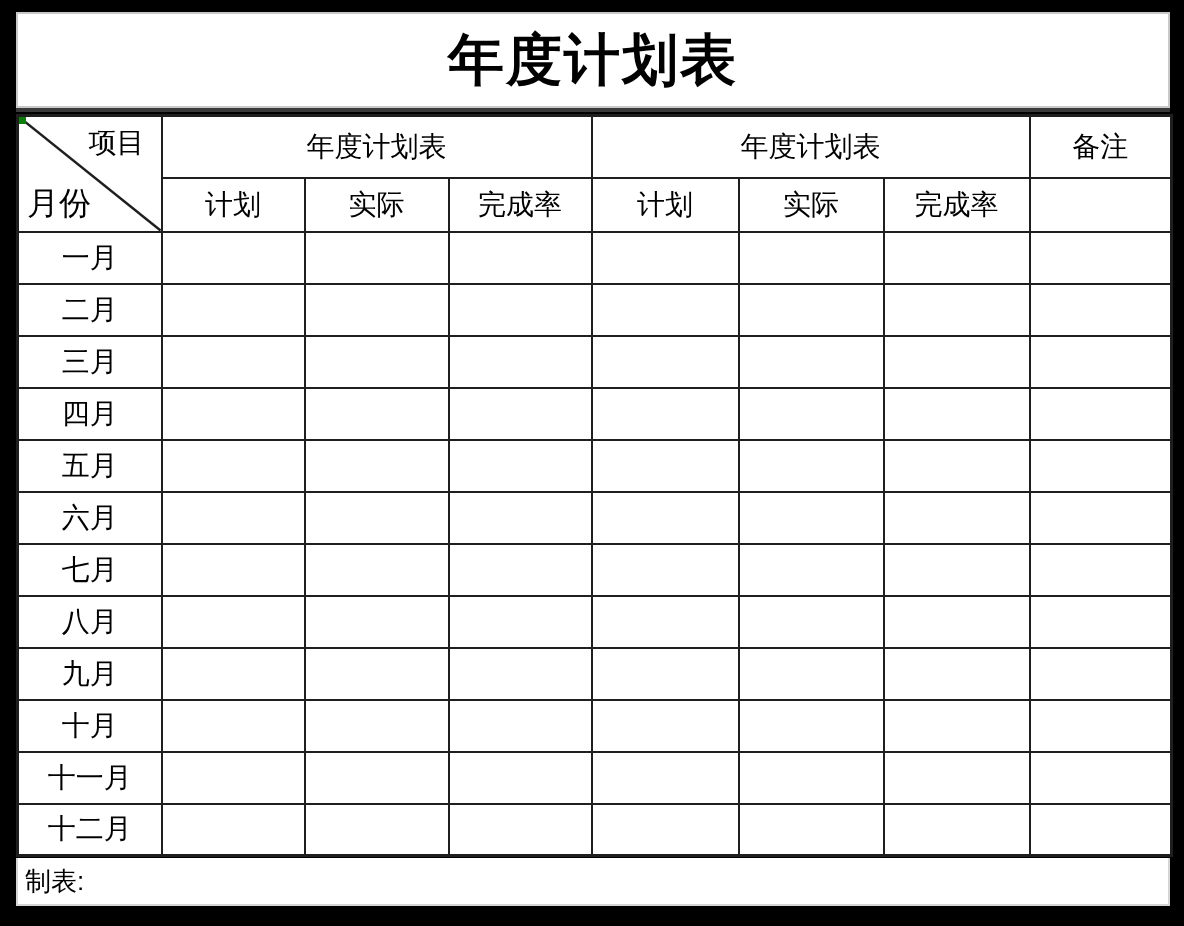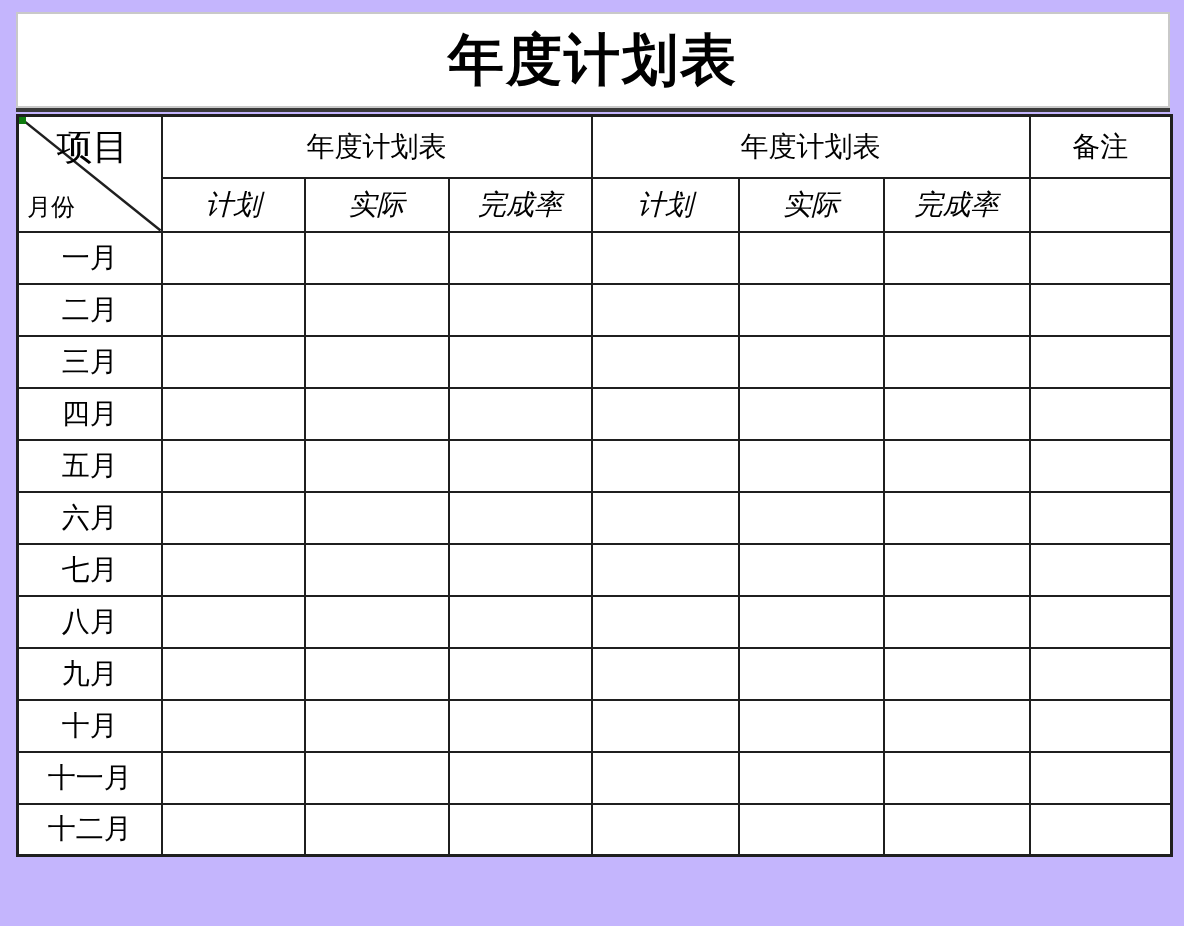--- a/index.html
+++ b/index.html
@@ -6,21 +6,21 @@
     margin: 0;
     padding: 0;
     background: #ffffff;
     font-family: "Liberation Sans", "DejaVu Sans", sans-serif;
     color: #000000;
   }
   .page {
     position: relative;
     width: 1184px;
     height: 926px;
-    background: #c4b5fd;
+    background: #000000;
     overflow: hidden;
   }
 
   
   .title-box {
     position: absolute;
     left: 16px;
     top: 12px;
     width: 1154px;
     height: 96px;
@@ -66,46 +66,46 @@
     border: 2px solid #1f1f1f;
     padding: 0;
     text-align: center;
     vertical-align: middle;
     font-size: 28px;
     font-weight: normal;
     background: #ffffff;
     overflow: hidden;
   }
   tr.header-row-1 { height: 62px; }
-  tr.header-row-2 { height: 54px; font-style: italic; }
+  tr.header-row-2 { height: 54px; }
   tr.month-row    { height: 52px; }
 
   
   td.corner-cell {
     position: relative;
     padding: 0;
   }
   .corner-svg {
     position: absolute;
     left: 0; top: 0;
     width: 100%; height: 100%;
     display: block;
   }
   .corner-label-top {
     position: absolute;
     top: 12px;
-    right: 32px;
-    font-size: 36px;
+    right: 16px;
+    font-size: 28px;
     line-height: 1;
   }
   .corner-label-bottom {
     position: absolute;
     bottom: 12px;
     left: 8px;
-    font-size: 24px;
+    font-size: 32px;
     line-height: 1;
   }
   .selection-marker {
     position: absolute;
     left: -1px;
     top: -1px;
     width: 8px;
     height: 8px;
     background: #107c10;
   }
@@ -294,14 +294,17 @@
             <td></td>
             <td></td>
             <td></td>
             <td></td>
             <td></td>
       </tr>
     </tbody>
       </table>
   </div>
 
+  <div class="footer-strip">
+    <span class="footer-label">制表:</span>
+  </div>
 
 </div>
 
 </body></html>

